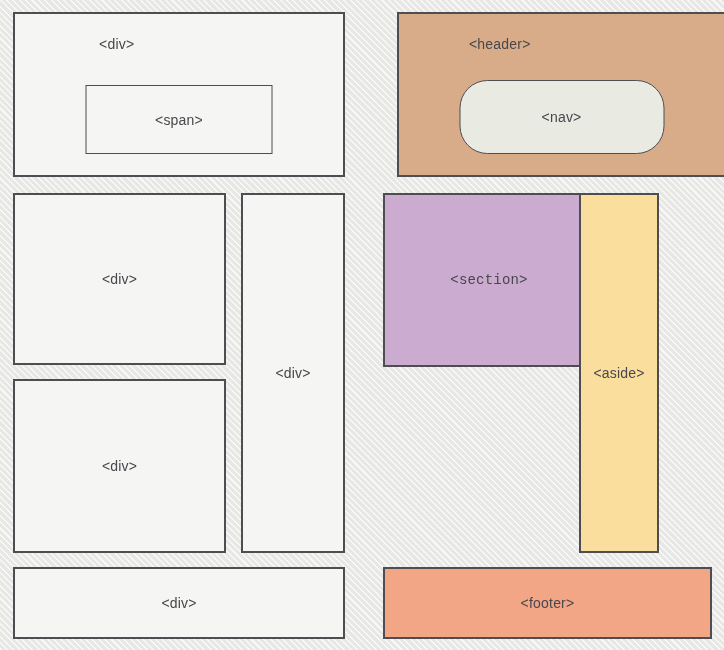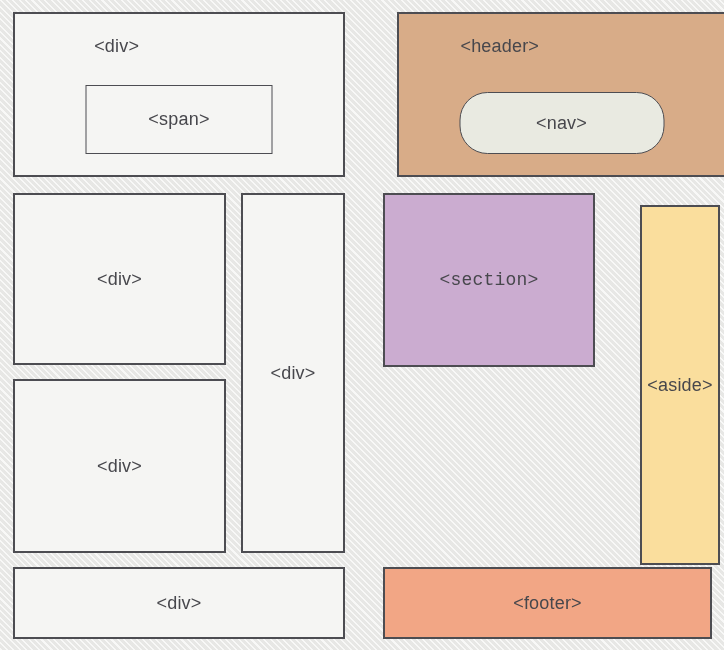--- a/index.html
+++ b/index.html
@@ -19,21 +19,21 @@
       rgba(0,0,0,0.015) 4.5px
     );
     overflow:hidden;
   }
   .box{
     position:absolute;
     box-sizing:border-box;
     border:2px solid var(--border,#4d4d52);
     background:var(--box-fill,#f5f5f3);
     color:var(--text,#47474c);
-    font-size:18px;
+    font-size:14px;
     letter-spacing:0.2px;
   }
   .center{
     display:flex;
     align-items:center;
     justify-content:center;
   }
   .top-label{
     position:absolute;
     top:22px;
@@ -53,24 +53,24 @@
   }
   
   .div-top       {left:13px; top:12px;  width:332px; height:165px;}
   .span-box      {width:187px; height:69px;}
   .div-main      {left:13px; top:193px; width:213px; height:172px;}
   .div-secondary {left:13px; top:379px; width:213px; height:174px;}
   .div-sidebar   {left:241px;top:193px; width:104px; height:360px;}
   .div-bottom    {left:13px; top:567px; width:332px; height:72px;}
   
   .header-box    {left:397px;top:12px;  width:329px; height:165px; background:var(--header-bg,#d8ac88);}
-  .nav-box       {width:205px; height:62px; background:var(--nav-bg,#e9eae1);border-radius:28px;}
+  .nav-box       {width:205px; height:74px; background:var(--nav-bg,#e9eae1);border-radius:28px;}
   .section-box   {left:383px;top:193px; width:212px; height:174px; background:var(--section-bg,#cbacd0);font-family:Liberation Mono, monospace;}
   .article-box   {left:383px;top:381px; width:212px; height:172px; background:var(--article-bg,#d6e4ab);}
-  .aside-box     {left:640px;top:193px; width:80px; height:360px; background:var(--aside-bg,#fade9d);margin-top:12px;}
+  .aside-box     {left:579px;top:193px; width:80px; height:360px; background:var(--aside-bg,#fade9d);}
   .footer-box    {left:383px;top:567px; width:329px; height:72px;  background:var(--footer-bg,#f2a685);}
 </style>
 </head>
 <body>
 
 <div class="stage">
 
   <div class="box div-top">
     <span class="top-label">&lt;div&gt;</span>
     <div class="box nested span-box">

